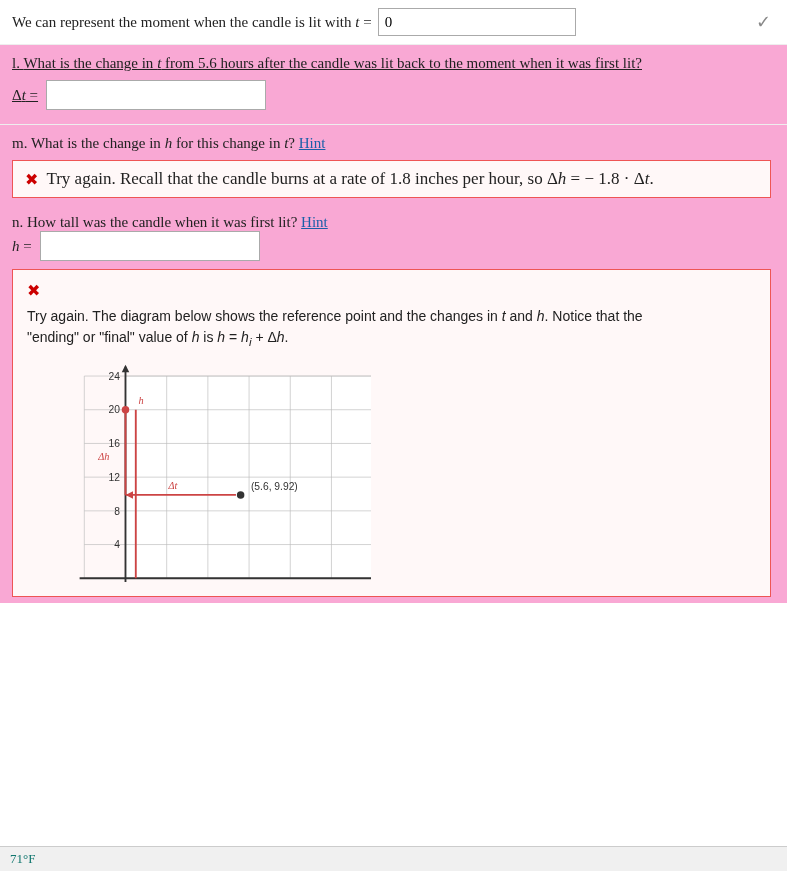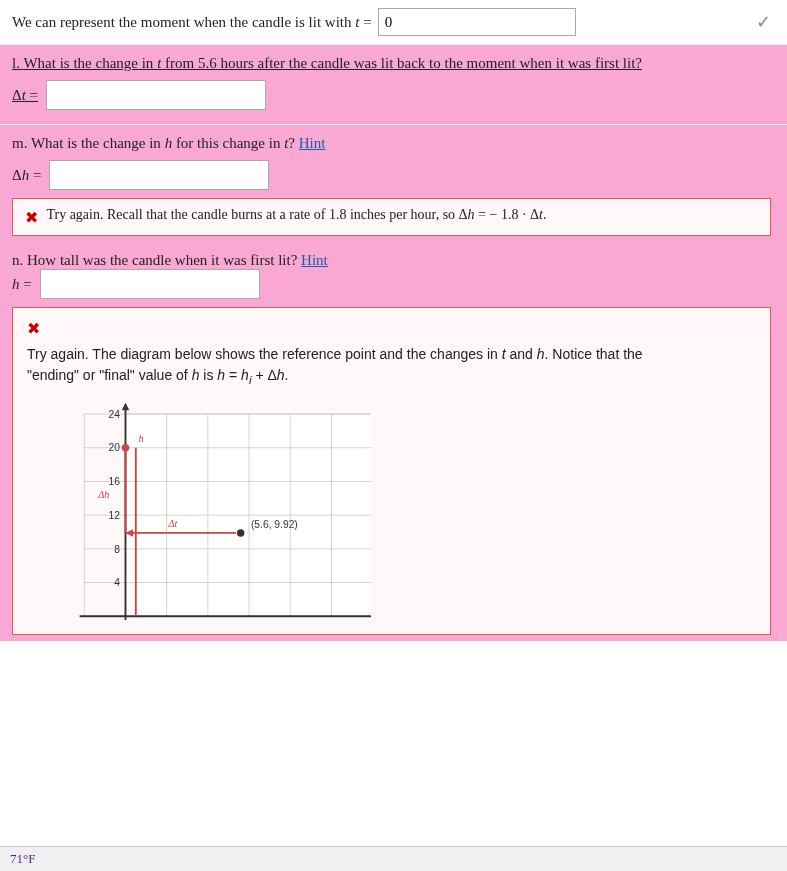--- a/index.html
+++ b/index.html
@@ -91,21 +91,21 @@
       align-items: flex-start;
       gap: 8px;
     }
     .error-icon {
       color: #c00;
       font-size: 16px;
       margin-top: 1px;
       flex-shrink: 0;
     }
     .error-text {
-      font-size: 14px;
+      font-size: 17px;
       font-family: Georgia, serif;
     }
     
     .section-n {
       padding: 10px 16px 6px 12px;
     }
     .hint-link {
       color: #1a5fa8;
       text-decoration: underline;
       cursor: pointer;
@@ -137,21 +137,21 @@
       display: inline-block;
     }
     svg.graph {
       display: block;
     }
     .bottom-bar {
       background: #f0f0f0;
       border-top: 1px solid #ccc;
       padding: 4px 10px;
       font-size: 13px;
-      color: #4c1d95;
+      color: #0f766e;
       display: flex;
       align-items: center;
       gap: 6px;
       position: fixed;
       bottom: 0;
       left: 0;
       width: 787px;
     }
   </style>
 </head>
@@ -179,24 +179,20 @@
       <input class="input-answer" type="text" value="" style="">
     </div>
   </div>
 
   <div class="section-m">
     <div class="question-text">
       <span>m.</span>
       <span> What is the change in <em>h</em> for this change in <em>t</em>? </span>
       <a class="hint-link" href="#">Hint</a>
     </div>
-    <div class="delta-row">
-      <span class="delta-label">Δ<em>h</em> =</span>
-      <input class="input-answer" type="text" value="" style="">
-    </div>
     <div class="error-box">
       <span class="error-icon">✖</span>
       <span class="error-text">
         Try again. Recall that the candle burns at a rate of 1.8 inches per hour, so Δ<em>h</em> = − 1.8 · Δ<em>t</em>.
       </span>
     </div>
   </div>
 
   <div class="section-n">
     <div class="question-text">

